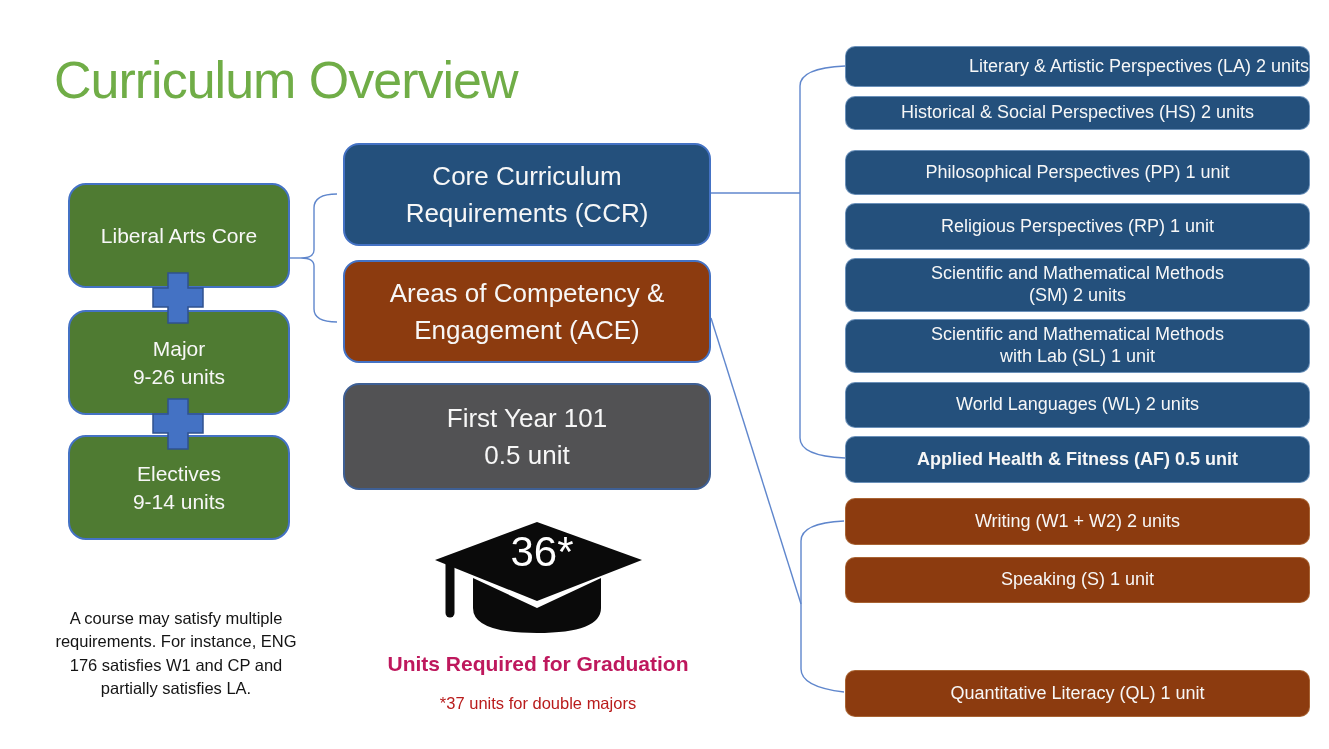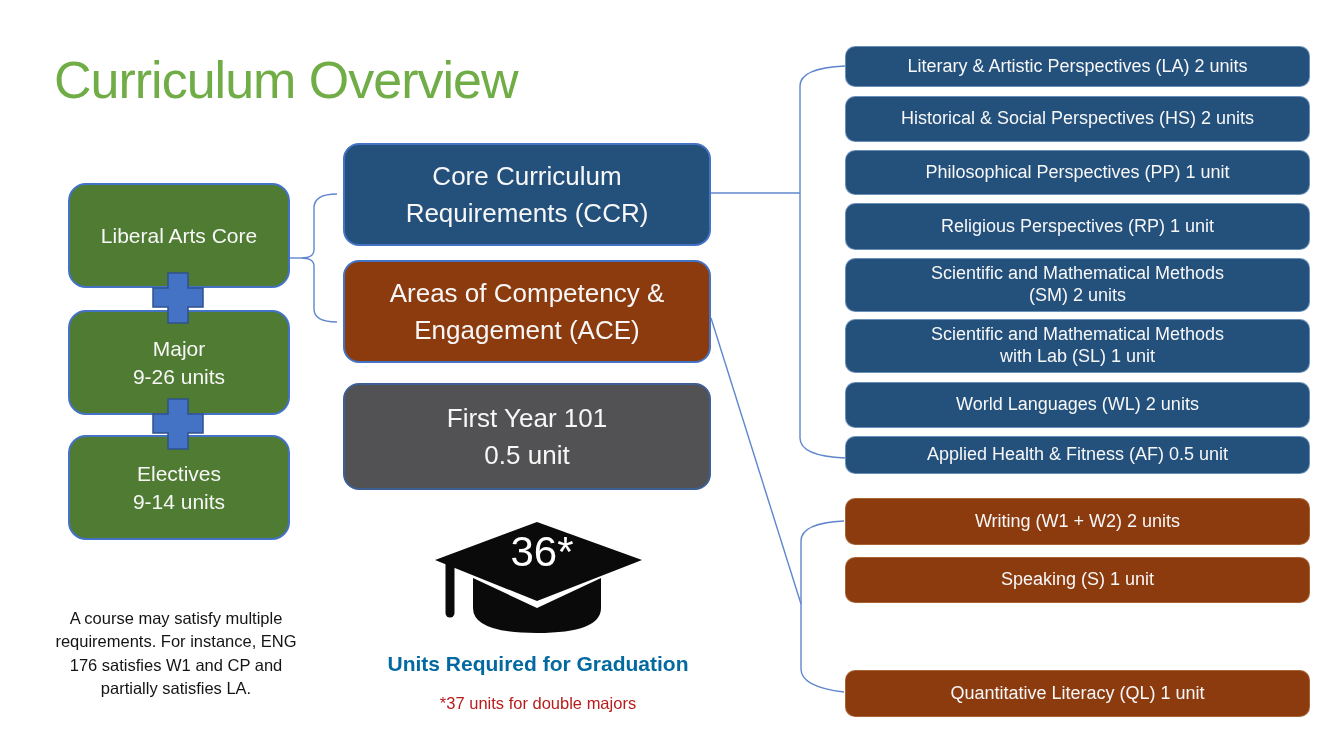--- a/index.html
+++ b/index.html
@@ -44,21 +44,21 @@
 
   .connectors{position:absolute;left:0;top:0;pointer-events:none;}
 
   .grad-cap{position:absolute;left:428px;top:516px;}
   .grad-units{
     position:absolute;left:487px;top:528px;width:110px;
     text-align:center;color:#ffffff;font-size:42px;font-weight:400;z-index:5;
   }
   .grad-caption{
     position:absolute;left:343px;top:652px;width:390px;
-    text-align:center;color:#0369a1;font-size:21px;font-weight:700;
+    text-align:center;color:#be185d;font-size:21px;font-weight:700;
   }
   .grad-footnote{
     position:absolute;left:343px;top:694px;width:390px;
     text-align:center;color:#b91c1c;font-size:16.5px;font-weight:400;
   }
 
   .note-text{
     position:absolute;left:38px;top:590px;width:276px;
     color:#141414;font-size:16.5px;line-height:23.5px;white-space:pre-line;text-align:center;
   }
@@ -109,30 +109,30 @@
   </div>
   <div class="box mid-box brown-fill" style="top:260px;height:103px;">
     <span>Areas of Competency &amp;
 Engagement (ACE)</span>
   </div>
   <div class="box mid-box gray-fill" style="top:383px;height:107px;">
     <span>First Year 101
 0.5 unit</span>
   </div>
 
-  <div class="box req blue-fill" style="top:46px;height:41px;"><span>Literary &amp; Artistic Perspectives (LA) 2 units</span></div>
-  <div class="box req blue-fill" style="top:96px;height:46px;"><span>Historical &amp; Social Perspectives (HS) 2 units</span></div>
+  <div class="box req blue-fill" style="top:46px;height:41px;justify-content:flex-end;"><span>Literary &amp; Artistic Perspectives (LA) 2 units</span></div>
+  <div class="box req blue-fill" style="top:96px;height:34px;"><span>Historical &amp; Social Perspectives (HS) 2 units</span></div>
   <div class="box req blue-fill" style="top:150px;height:45px;"><span>Philosophical Perspectives (PP) 1 unit</span></div>
   <div class="box req blue-fill" style="top:203px;height:47px;"><span>Religious Perspectives (RP) 1 unit</span></div>
   <div class="box req blue-fill" style="top:258px;height:54px;"><span>Scientific and Mathematical Methods
 (SM) 2 units</span></div>
   <div class="box req blue-fill" style="top:319px;height:54px;"><span>Scientific and Mathematical Methods
 with Lab (SL) 1 unit</span></div>
   <div class="box req blue-fill" style="top:382px;height:46px;"><span>World Languages (WL) 2 units</span></div>
-  <div class="box req blue-fill" style="top:436px;height:38px;"><span>Applied Health &amp; Fitness (AF) 0.5 unit</span></div>
+  <div class="box req blue-fill" style="top:436px;height:47px;font-weight:bold;"><span>Applied Health &amp; Fitness (AF) 0.5 unit</span></div>
 
   <div class="box req brown-fill" style="top:498px;height:47px;"><span>Writing (W1 + W2) 2 units</span></div>
   <div class="box req brown-fill" style="top:557px;height:46px;justify-content:center;"><span>Speaking (S) 1 unit</span></div>
   <div class="box req brown-fill" style="top:670px;height:47px;"><span>Quantitative Literacy (QL) 1 unit</span></div>
 
   <svg class="grad-cap" width="220" height="125" viewBox="0 0 220 125">
 
     <path d="M22,48 L22,97" stroke="#0A0A0A" stroke-width="9" stroke-linecap="round" fill="none"></path>
 
     <path d="M45,62 L109,92 L173,62 L173,92 Q173,117 109,117 Q45,117 45,92 Z" fill="#0A0A0A"></path>

